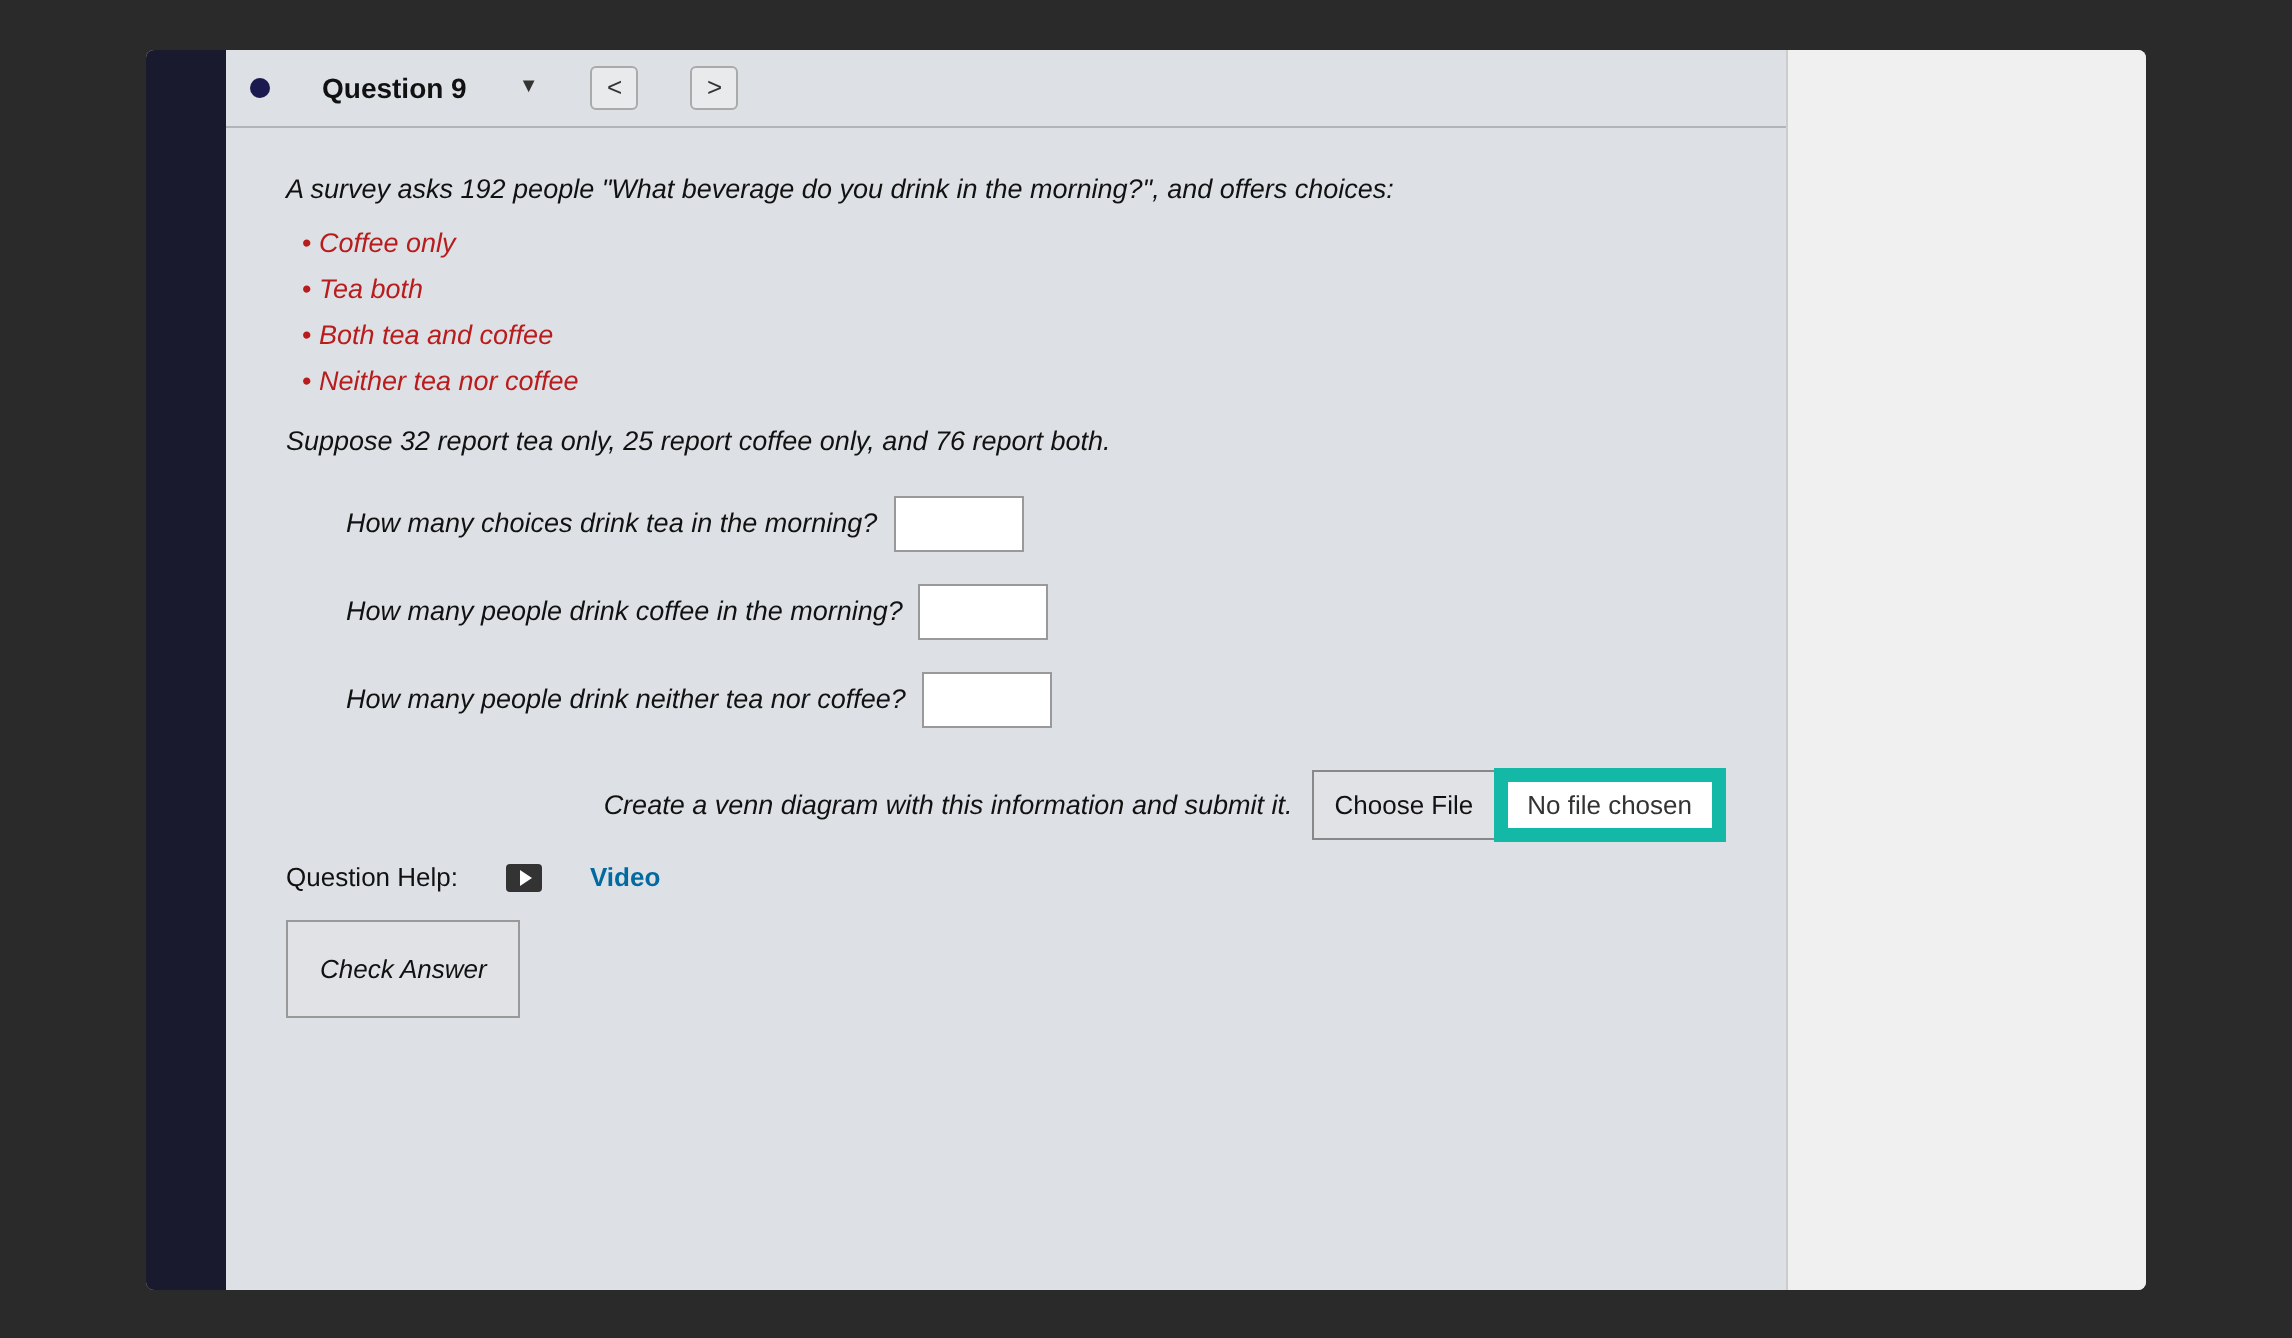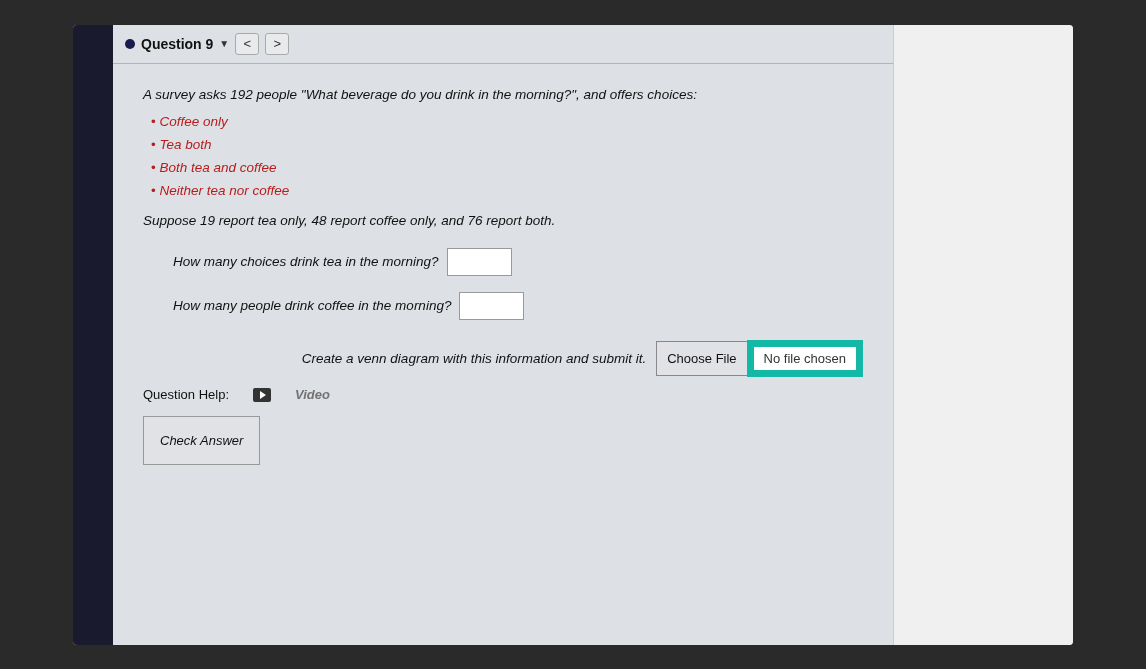--- a/index.html
+++ b/index.html
@@ -36,21 +36,21 @@
       display: flex;
       flex-direction: column;
     }
 
     .question-header {
       display: flex;
       align-items: center;
       padding: 8px 12px;
       background: #dde1e5;
       border-bottom: 1px solid #b0b5ba;
-      gap: 6px;
+      gap: 26px;
     }
 
     .question-dot {
       width: 10px;
       height: 10px;
       background: #1a1a4e;
       border-radius: 50%;
       flex-shrink: 0;
     }
 
@@ -203,26 +203,25 @@
 
     .video-icon::after {
       content: "";
       border-left: 6px solid white;
       border-top: 4px solid transparent;
       border-bottom: 4px solid transparent;
       margin-left: 2px;
     }
 
     .video-link {
-      color: #737373;
+      color: #0369a1;
       font-size: 13px;
       font-weight: bold;
       text-decoration: none;
       cursor: pointer;
-      font-style: italic;
     }
 
     .check-answer-btn {
       margin-top: 14px;
       padding: 16px 16px;
       background: #e0e2e5;
       border: 1px solid #999;
       font-size: 13px;
       cursor: pointer;
       color: #111;
@@ -256,35 +255,39 @@
 
       <p class="survey-description">A survey asks 192 people "What beverage do you drink in the morning?", and offers choices:</p>
 
       <ul class="bullet-list">
         <li>Coffee only</li>
         <li>Tea both</li>
         <li>Both tea and coffee</li>
         <li>Neither tea nor coffee</li>
       </ul>
 
-      <p class="suppose-text">Suppose 19 report tea only, 48 report coffee only, and 76 report both.</p>
+      <p class="suppose-text">Suppose 32 report tea only, 25 report coffee only, and 76 report both.</p>
 
       
       <div class="question-row">
         <span class="question-text">How many choices drink tea in the morning?</span>
         <input type="text" class="answer-input" style="">
       </div>
 
       
       <div class="question-row">
         <span class="question-text">How many people drink coffee in the morning?</span>
         <input type="text" class="answer-input" style="">
       </div>
 
       
+      <div class="question-row">
+        <span class="question-text">How many people drink neither tea nor coffee?</span>
+        <input type="text" class="answer-input" style="">
+      </div>
 
       
       <div class="venn-section">
         <span class="venn-label">Create a venn diagram with this information and submit it.</span>
         <div class="file-input-wrapper">
           <button class="choose-file-btn">Choose File</button>
           <span class="no-file-label">No file chosen</span>
         </div>
       </div>
 

